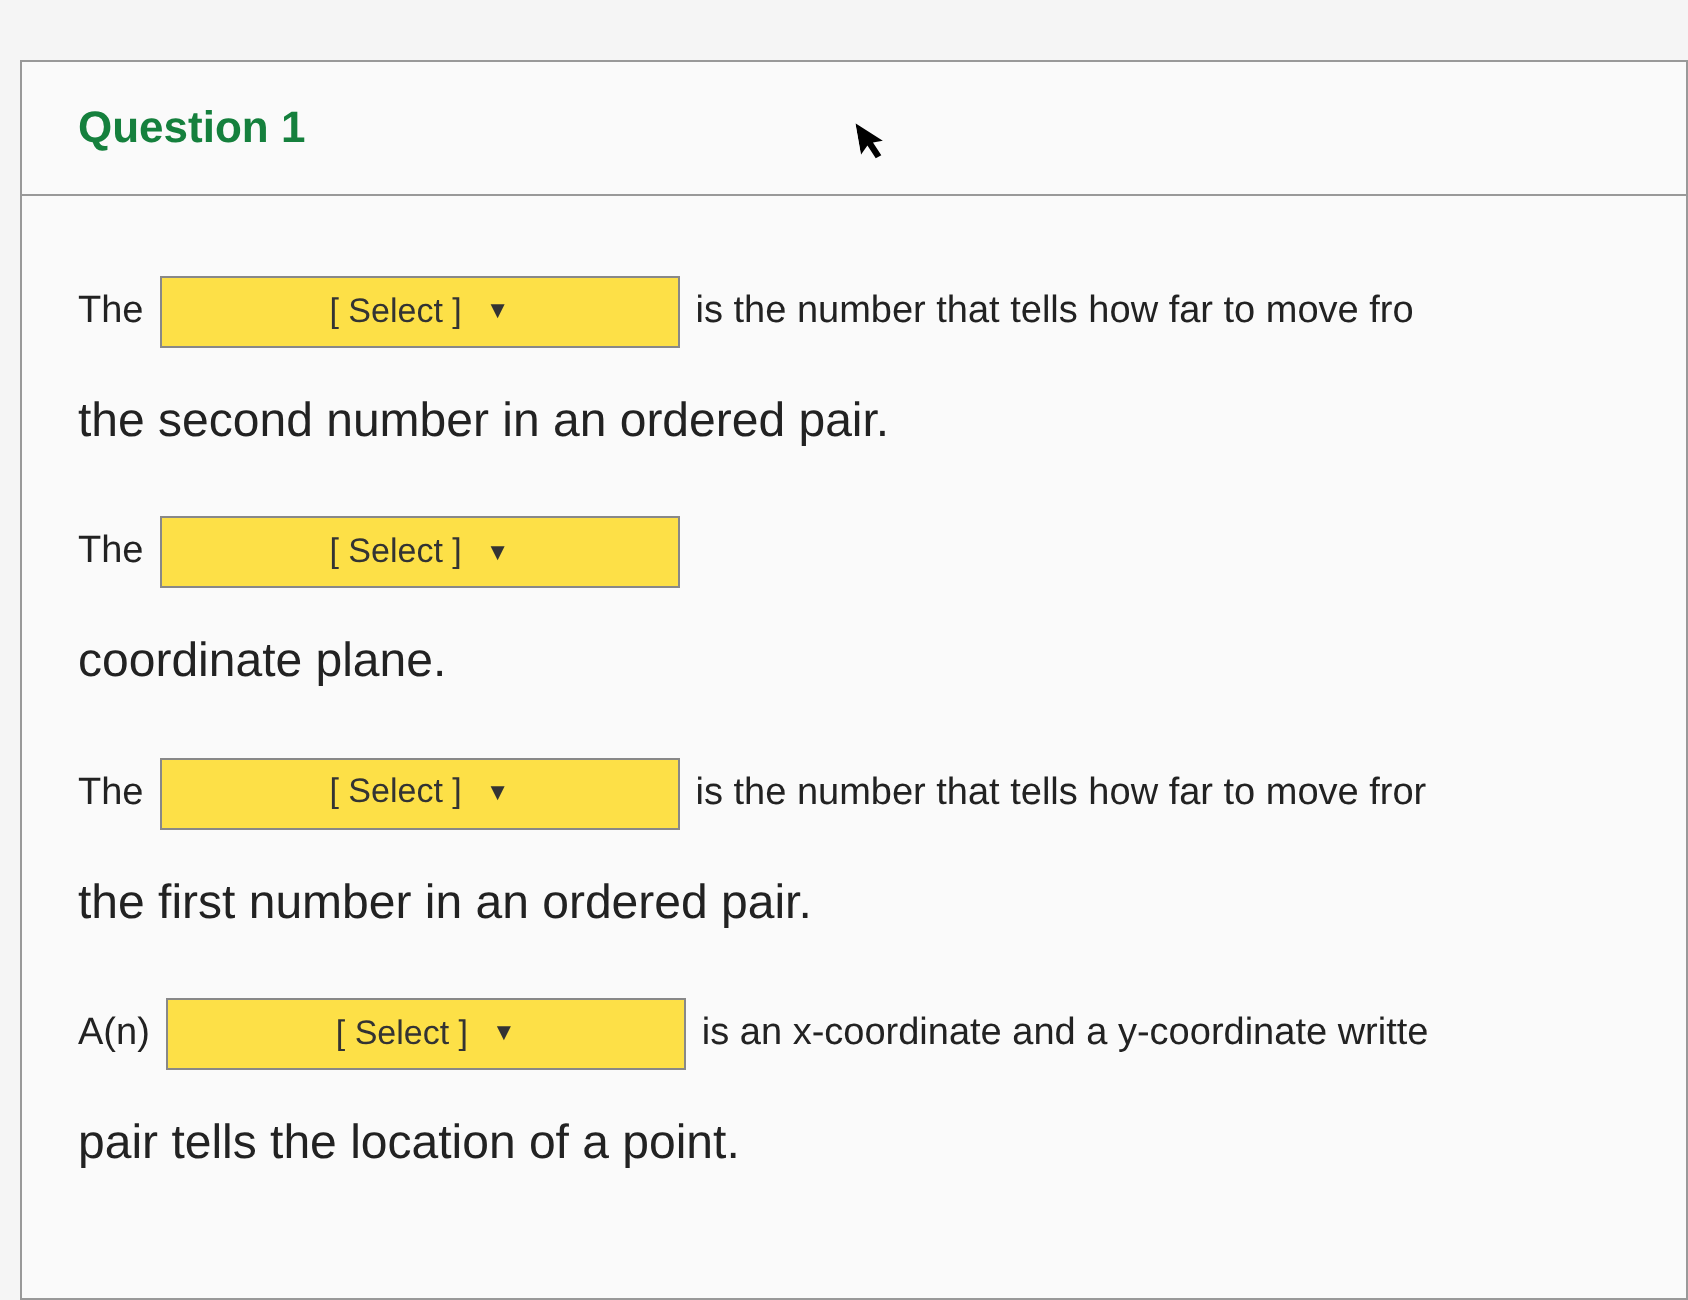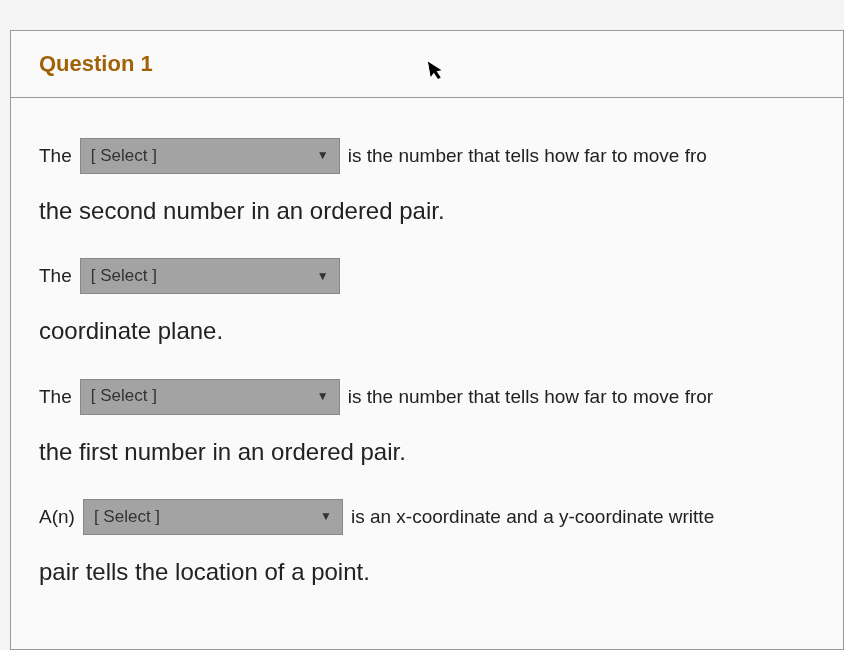--- a/index.html
+++ b/index.html
@@ -22,44 +22,44 @@
       background: #fafafa;
       height: 620px;
     }
     .question-header {
       padding: 20px 28px;
       border-bottom: 1px solid #999;
     }
     .question-title {
       font-size: 22px;
       font-weight: bold;
-      color: #a16207;
+      color: #15803d;
     }
     .question-body {
       padding: 40px 28px 20px 28px;
     }
     .line {
       display: flex;
       align-items: center;
       flex-wrap: wrap;
       margin-bottom: 18px;
       font-size: 19px;
       color: #222;
       line-height: 1.8;
     }
     .prefix-text {
       margin-right: 8px;
       white-space: nowrap;
     }
     .select-box {
       display: inline-flex;
       align-items: center;
-      justify-content: space-between;
+      justify-content: center;
       border: 1px solid #888;
-      background: #a3a3a3;
+      background: #fde047;
       padding: 6px 10px;
       min-width: 260px;
       height: 36px;
       margin-right: 8px;
       cursor: pointer;
       font-size: 17px;
       color: #333;
     }
     .select-box .placeholder {
       color: #333;

